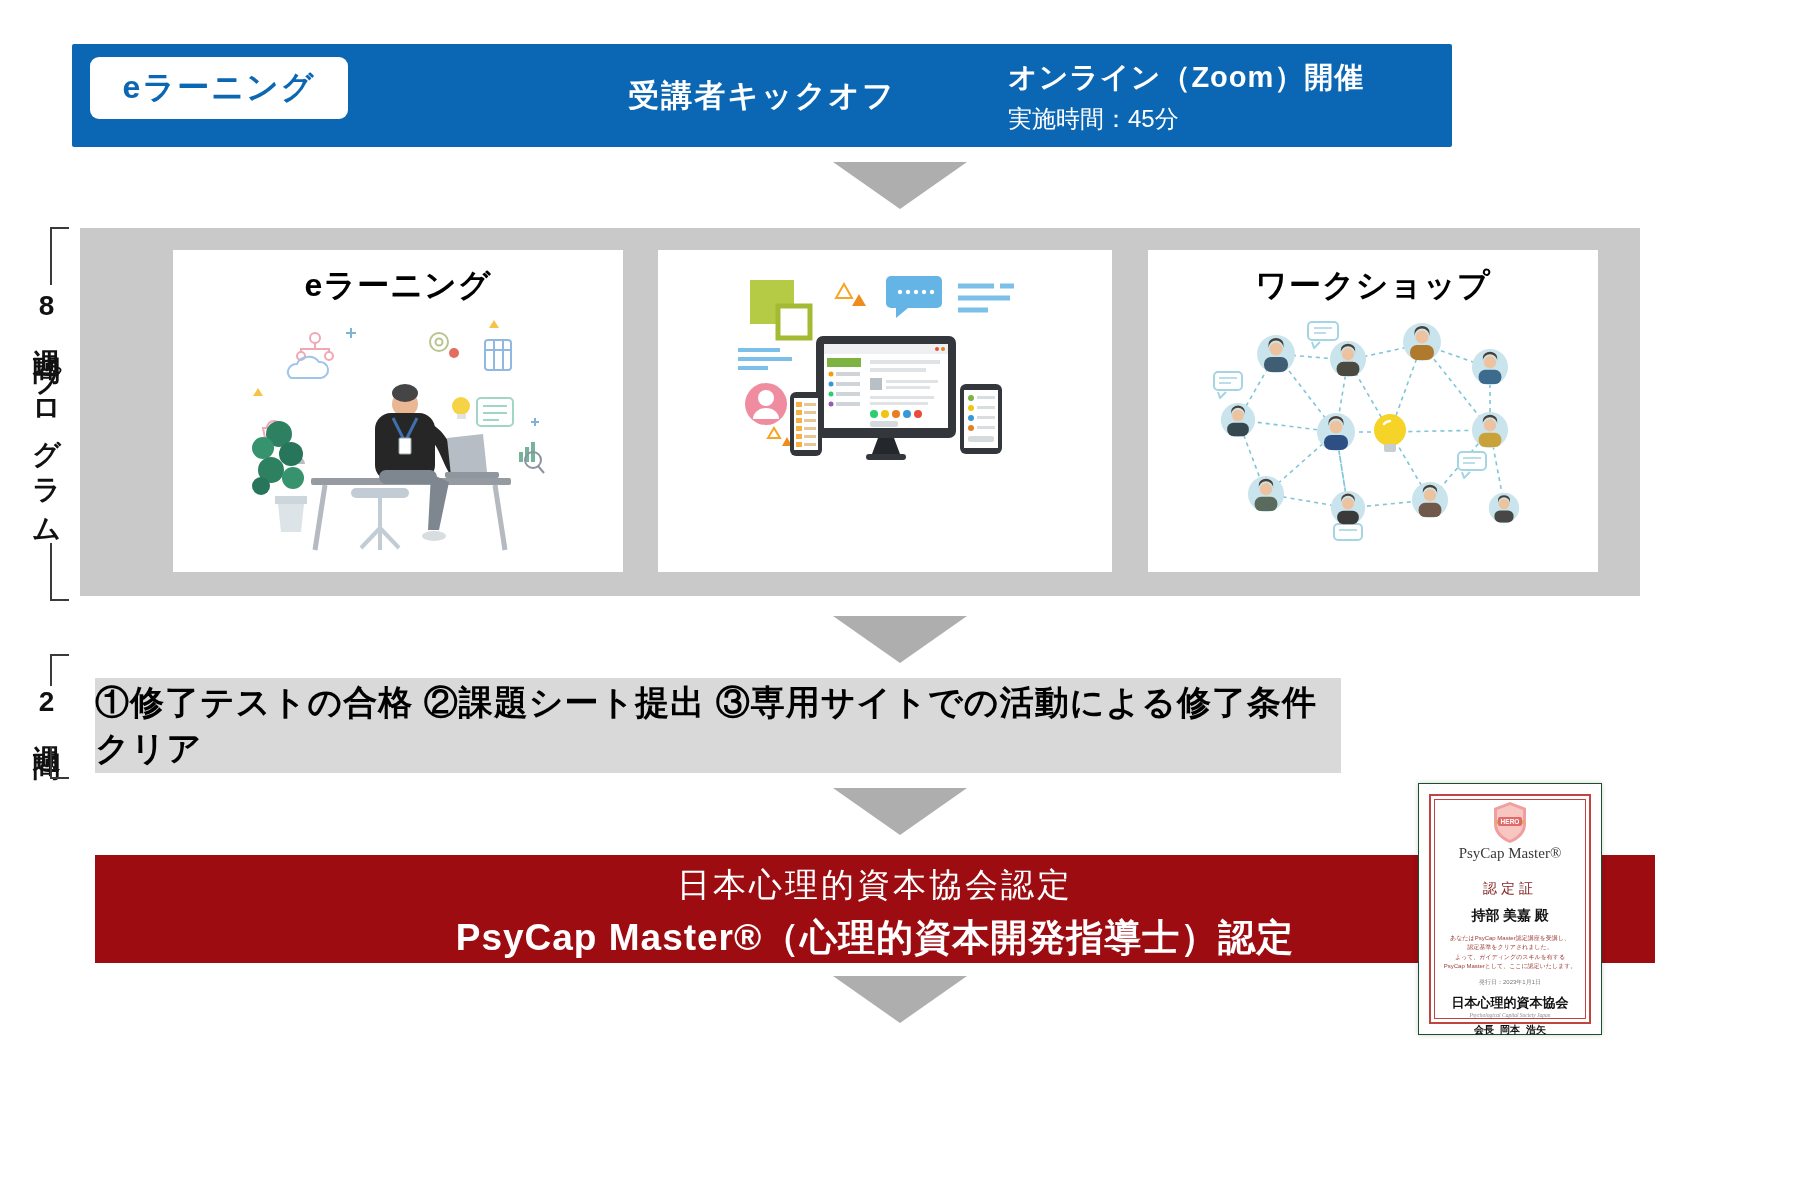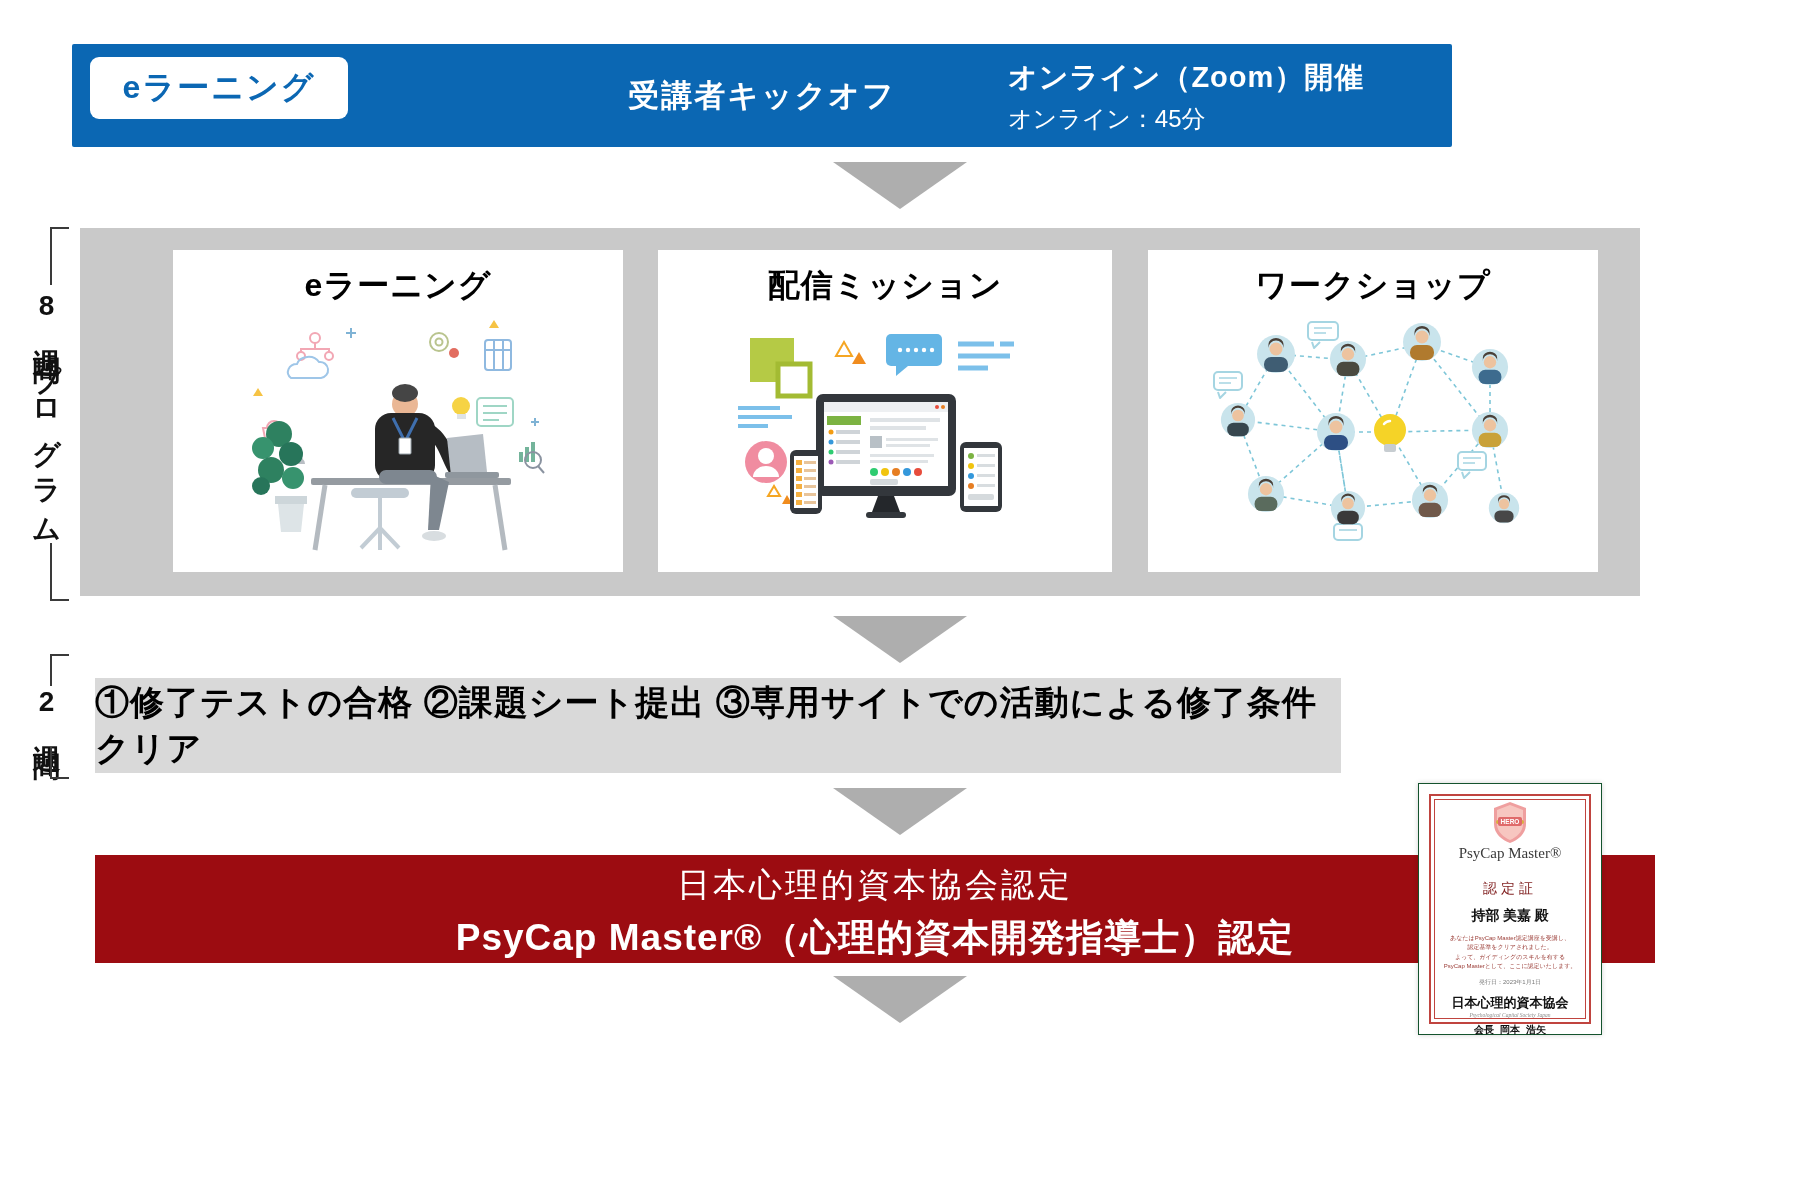--- a/index.html
+++ b/index.html
@@ -79,21 +79,21 @@
 </head>
 <body>
 
 <div id="canvas">
 
   <div class="abs banner">
     <div class="abs start-box">eラーニング</div>
     <div class="abs banner-title">受講者キックオフ</div>
     <div class="abs banner-right">
       <div class="banner-mode">オンライン（Zoom）開催</div>
-      <div class="banner-duration">オンライン：45分</div>
+      <div class="banner-duration">実施時間：45分</div>
     </div>
   </div>
 
   <div class="abs down-arrow" style="left:833px;top:162px;"></div>
   <div class="abs down-arrow" style="left:833px;top:616px;"></div>
   <div class="abs down-arrow" style="left:833px;top:788px;"></div>
   <div class="abs down-arrow" style="left:833px;top:976px;"></div>
 
   <div class="abs bracket br-t1"></div>
   <div class="abs side-label side-label-1">8週間プログラム</div>
@@ -156,21 +156,20 @@
         <rect x="166" y="126" width="12" height="16" rx="1" fill="#ffffff" stroke="#9aa4ab"></rect>
         <rect x="146" y="158" width="58" height="14" rx="7" fill="#7e8790"></rect>
         <path d="M198 162 l18 8 -10 48 h-11 z" fill="#7e8790"></path>
         <ellipse cx="201" cy="224" rx="12" ry="5" fill="#d8dde0"></ellipse>
         <path d="M214 126 l36 -4 4 38 -36 4 z" fill="#b6bdc4"></path>
         <rect x="212" y="160" width="54" height="6" rx="2" fill="#8f979e"></rect>
       </svg>
     </div>
 
     <div class="card card2">
-      <div class="card-title">配信ミッション</div>
       <svg class="card-art" width="330" height="245" viewBox="0 0 330 245">
         <rect x="30" y="26" width="44" height="44" fill="#b5ca45"></rect>
         <rect x="58" y="52" width="32" height="32" fill="#fff" stroke="#a3bb33" stroke-width="5"></rect>
         <path d="M116 44 l8 -14 8 14 z" fill="none" stroke="#f5a623" stroke-width="2"></path>
         <path d="M132 52 l7 -12 7 12 z" fill="#f08c1e"></path>
         <rect x="166" y="22" width="56" height="32" rx="5" fill="#64b5e5"></rect>
         <path d="M176 54 v10 l12 -10 z" fill="#64b5e5"></path>
         <g fill="#ffffff">
             <circle cx="180" cy="38" r="2.2"></circle>
             <circle cx="188" cy="38" r="2.2"></circle>

